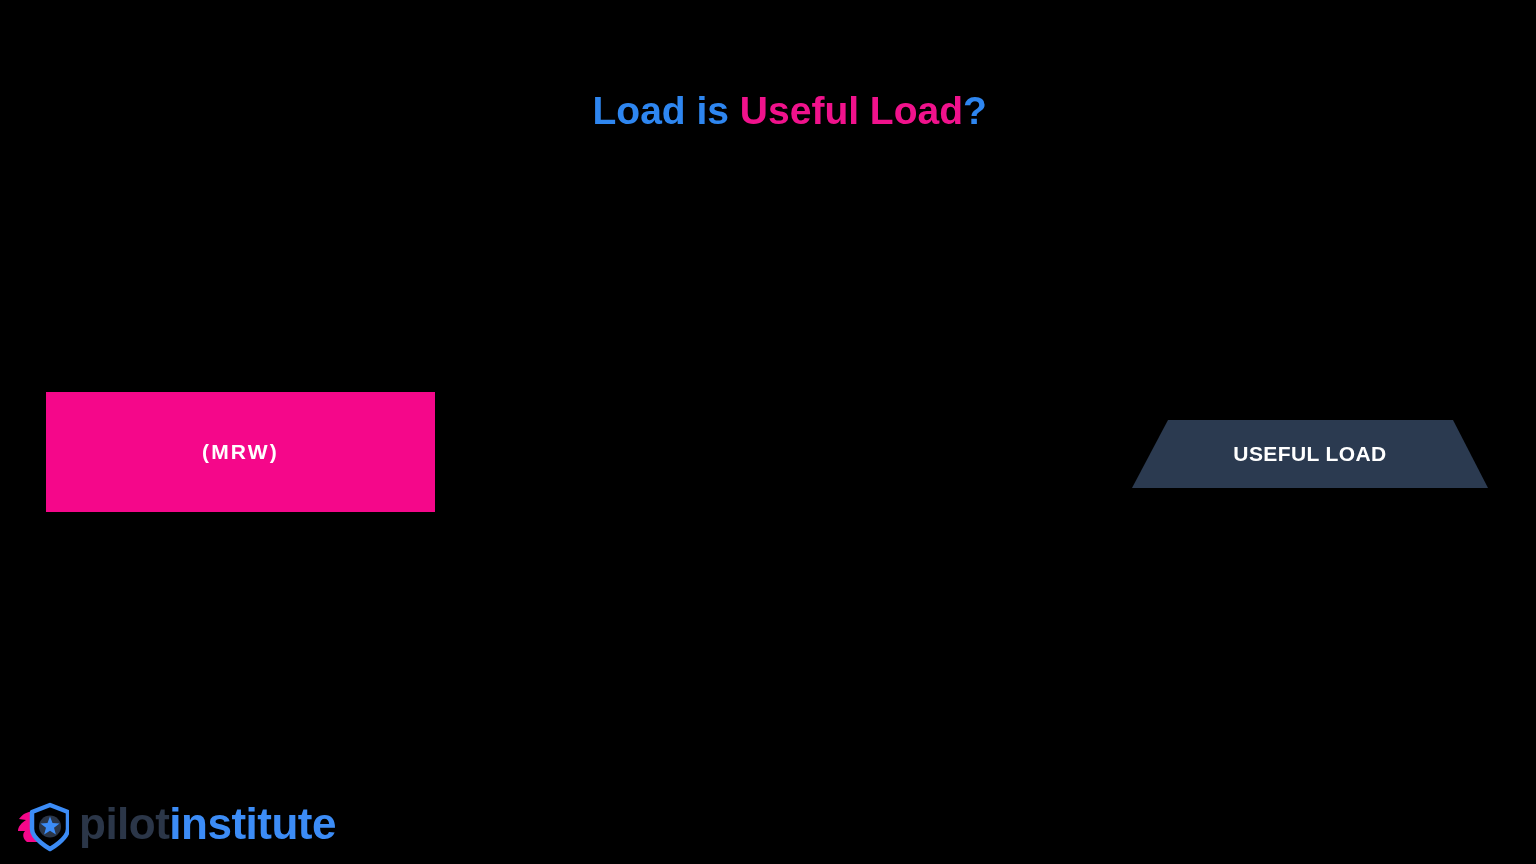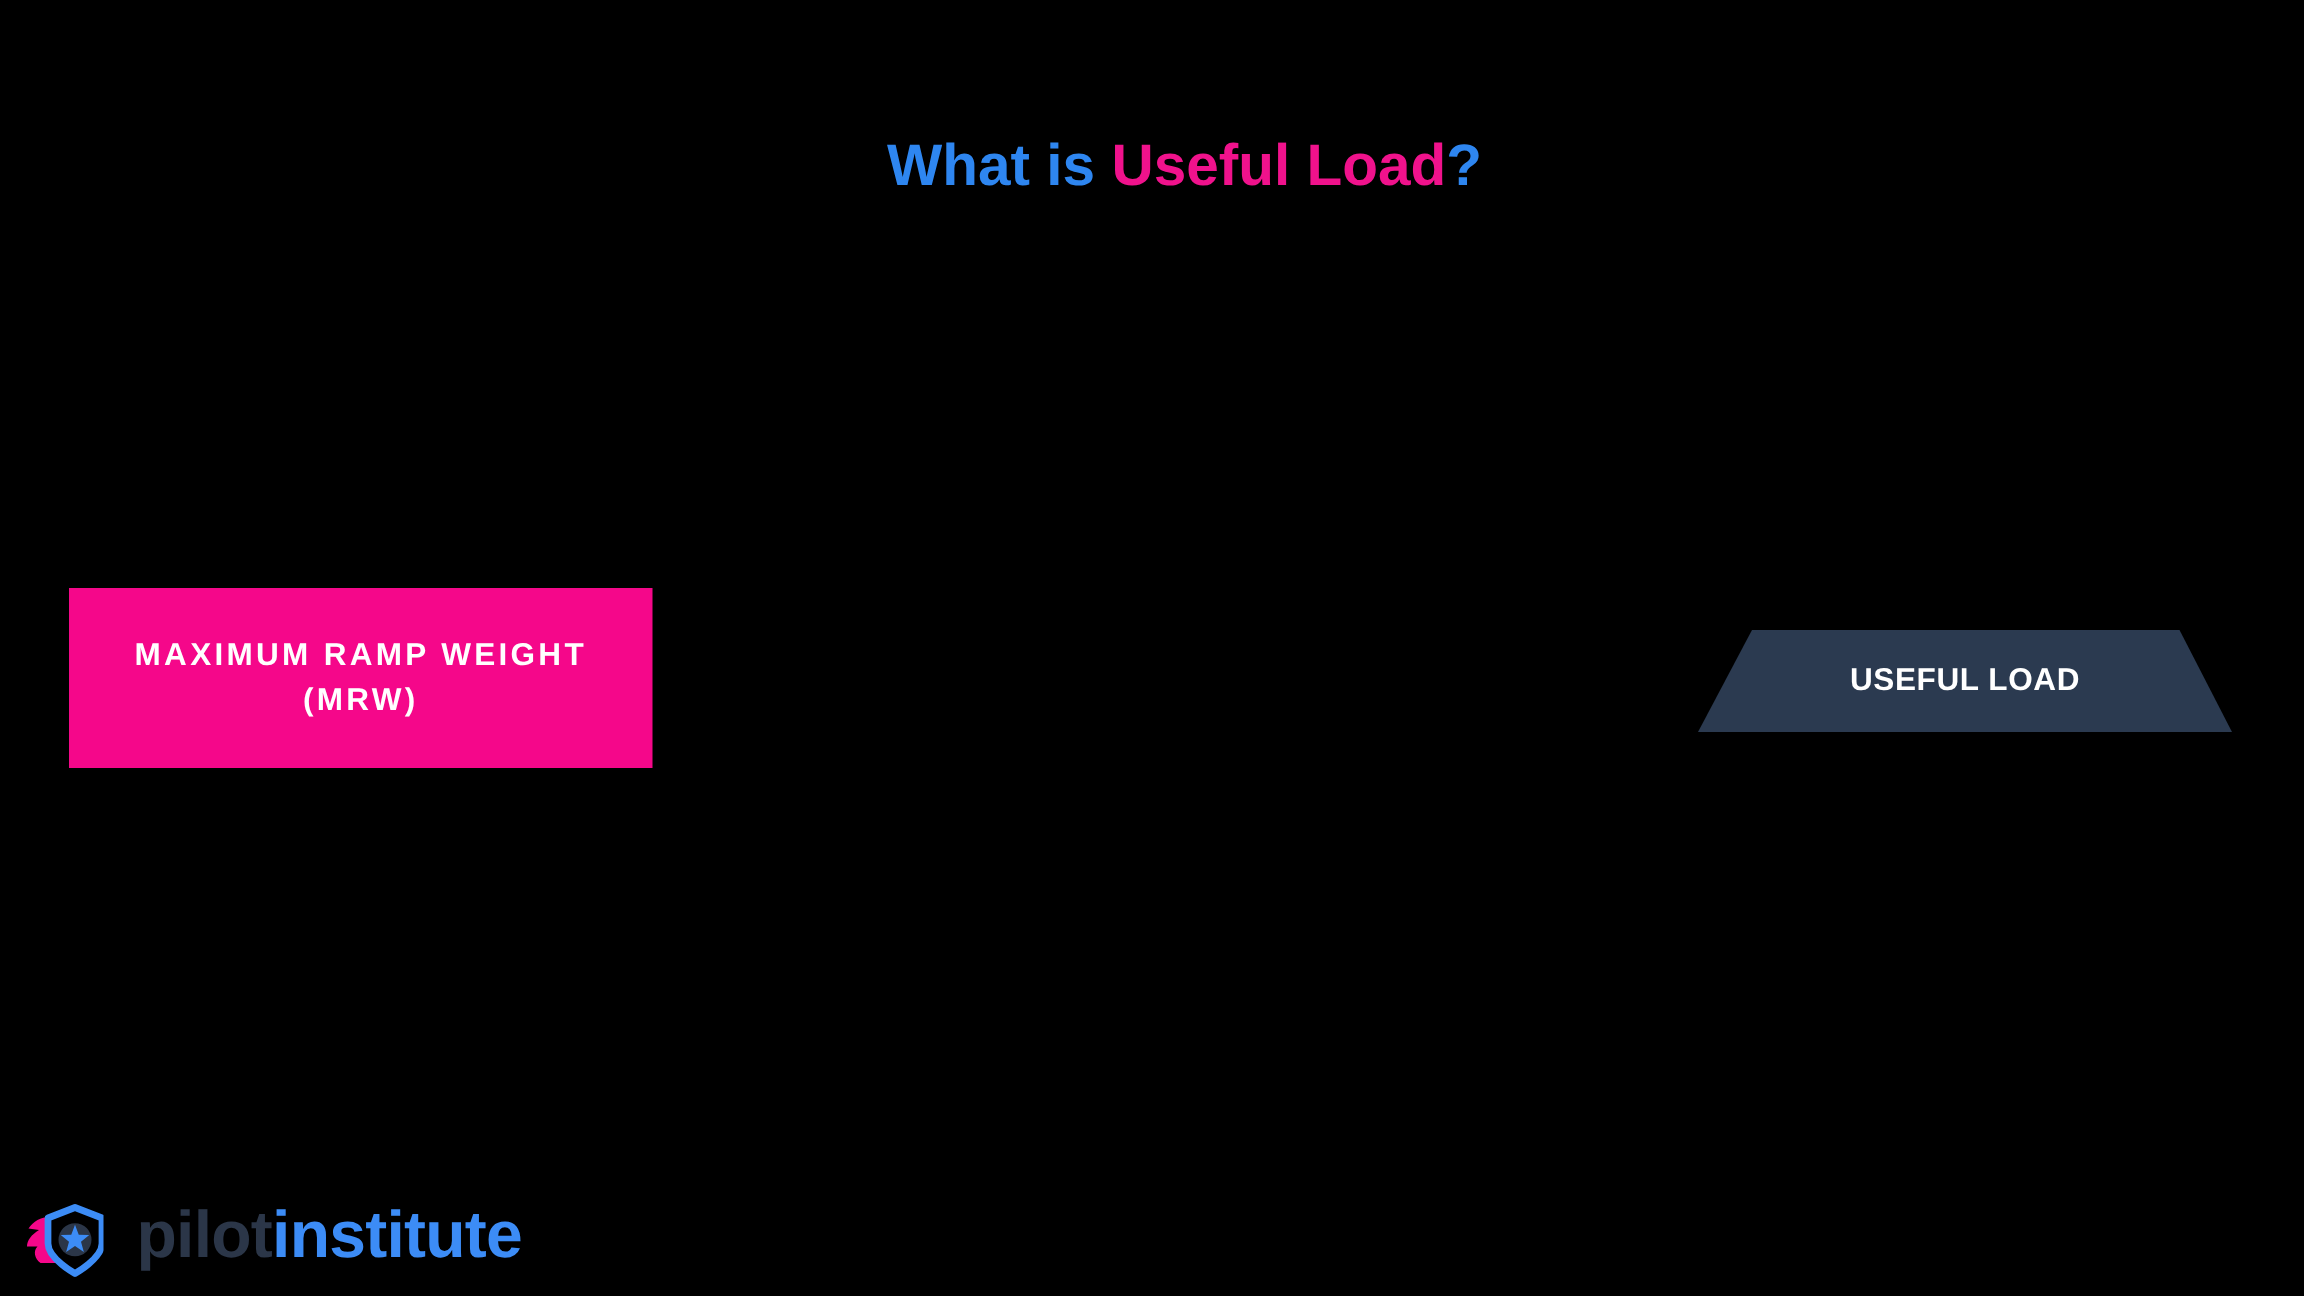--- a/index.html
+++ b/index.html
@@ -67,21 +67,21 @@
     letter-spacing: 0.4px;
     clip-path: polygon(36px 0, calc(100% - 35px) 0, 100% 100%, 0 100%);
   }
   .logo {
     position: absolute;
     left: 13px;
     top: 798px;
     height: 58px;
     display: flex;
     align-items: center;
-    gap: 22px;
+    gap: 10px;
   }
   .logo-icon {
     display: block;
   }
   .logo-icon .shield {
     fill: #000000;
     stroke-width: 4.5px;
     stroke-linejoin: round;
   }
   .logo-text {
@@ -93,25 +93,24 @@
     top: -3px;
     white-space: nowrap;
   }
 </style>
 </head>
 <body>
 
 <div class="stage">
 
   <div class="title">
-    <span style="color: rgb(46, 134, 240);">What is </span><span style="color: rgb(240, 18, 140);">Useful Load</span><span style="color: rgb(46, 134, 240);">?</span>
+    <span style="color: rgb(46, 134, 240);">Load is </span><span style="color: rgb(240, 18, 140);">Useful Load</span><span style="color: rgb(46, 134, 240);">?</span>
   </div>
 
   <div class="block block-mrw" style="background-color: rgb(245, 7, 138);">
-    <div class="line">MAXIMUM RAMP WEIGHT</div>
     <div class="line">(MRW)</div>
   </div>
 
 
   <div class="block block-ul" style="background-color: rgb(43, 58, 80);">
     <div class="line">USEFUL LOAD</div>
   </div>
 
   <div class="logo">
     <svg class="logo-icon" width="56" height="52" viewBox="0 0 56 52" aria-hidden="true">

